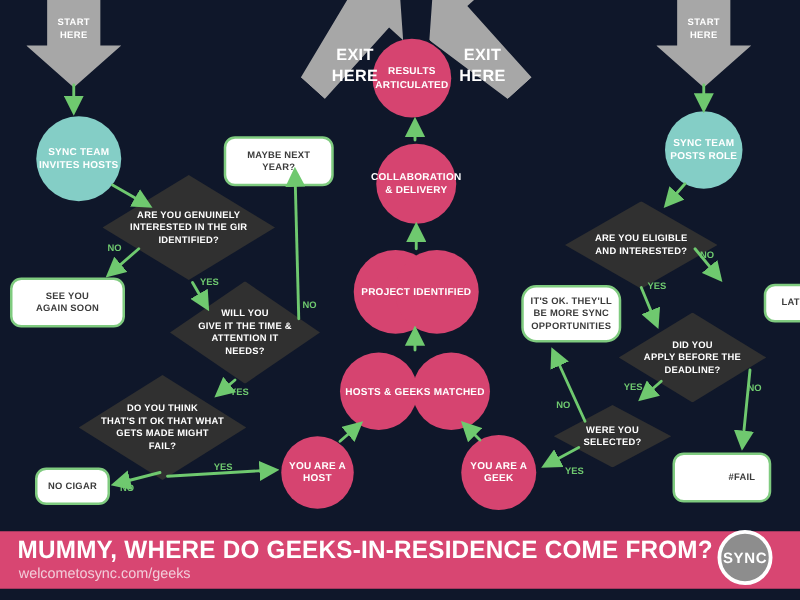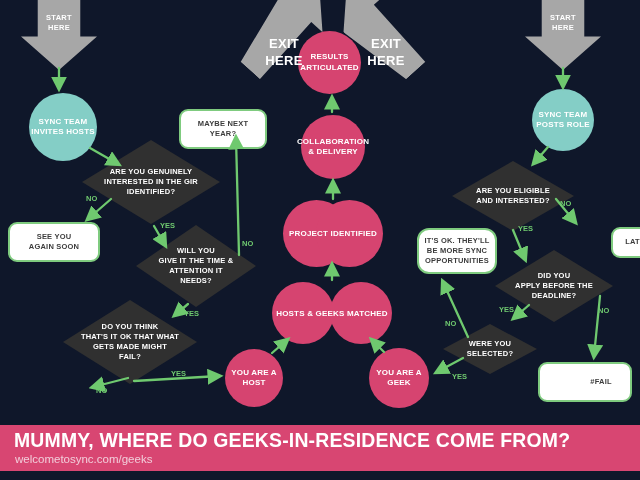--- a/index.html
+++ b/index.html
@@ -139,37 +139,39 @@
   <div class="node diamond" style="left:495px;top:250px;width:118px;height:72px;">DID YOU
 APPLY BEFORE THE
 DEADLINE?</div>
   <div class="node diamond" style="left:443px;top:324px;width:94px;height:50px;">WERE YOU
 SELECTED?</div>
 
   <div class="node wbox" style="left:179px;top:93px;width:88px;height:40px;margin-top:16px;">MAYBE NEXT
 YEAR?</div>
   <div class="node wbox" style="left:8px;top:222px;width:92px;height:40px;">SEE YOU
 AGAIN SOON</div>
+  <div class="node wbox" style="left:28px;top:374px;width:60px;height:30px;">NO CIGAR</div>
   <div class="node wbox" style="left:417px;top:228px;width:80px;height:46px;border-radius:12px;">IT'S OK. THEY'LL
 BE MORE SYNC
 OPPORTUNITIES</div>
   <div class="node wbox" style="left:611px;top:227px;width:59px;height:31px;">LATERS</div>
-  <div class="node wbox" style="left:538px;top:362px;width:94px;height:40px;padding-left:32px;">#FAIL</div>
+  <div class="node wbox" style="left:538px;top:362px;width:79px;height:40px;padding-left:32px;">#FAIL</div>
 
   <span class="edge-label" style="left:86px;top:194px;">NO</span>
   <span class="edge-label" style="left:160px;top:221px;">YES</span>
   <span class="edge-label" style="left:242px;top:239px;">NO</span>
   <span class="edge-label" style="left:184px;top:309px;">YES</span>
   <span class="edge-label" style="left:96px;top:386px;">NO</span>
   <span class="edge-label" style="left:171px;top:369px;">YES</span>
   <span class="edge-label" style="left:560px;top:199px;">NO</span>
   <span class="edge-label" style="left:518px;top:224px;">YES</span>
   <span class="edge-label" style="left:598px;top:306px;">NO</span>
   <span class="edge-label" style="left:499px;top:305px;">YES</span>
   <span class="edge-label" style="left:445px;top:319px;">NO</span>
   <span class="edge-label" style="left:452px;top:372px;">YES</span>
 
   <div class="footer">
     <div class="title">MUMMY, WHERE DO GEEKS-IN-RESIDENCE COME FROM?</div>
     <div class="url">welcometosync.com/geeks</div>
+    <div class="logo">SYNC</div>
   </div>
 
 </div>
 
 </body></html>

